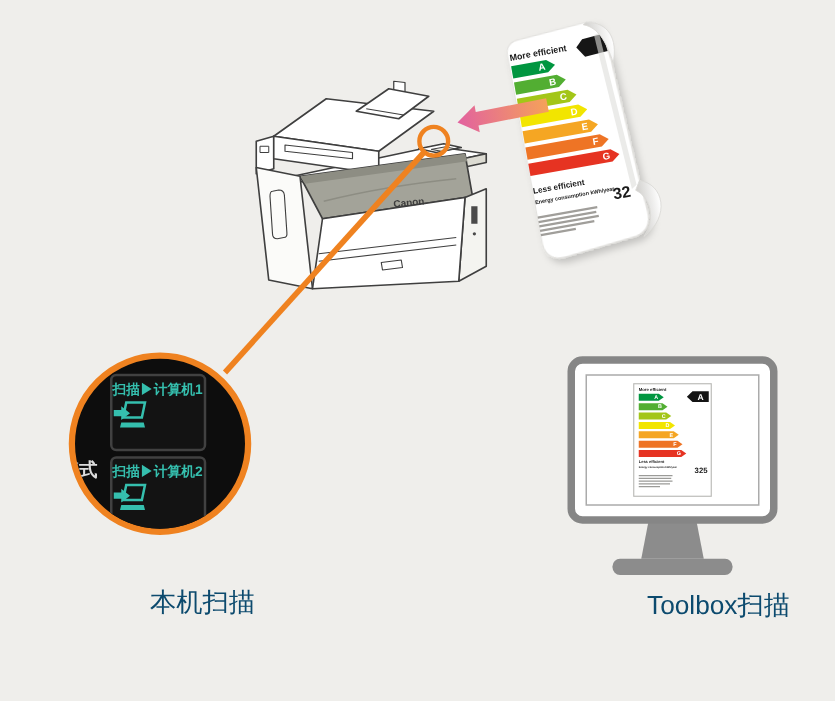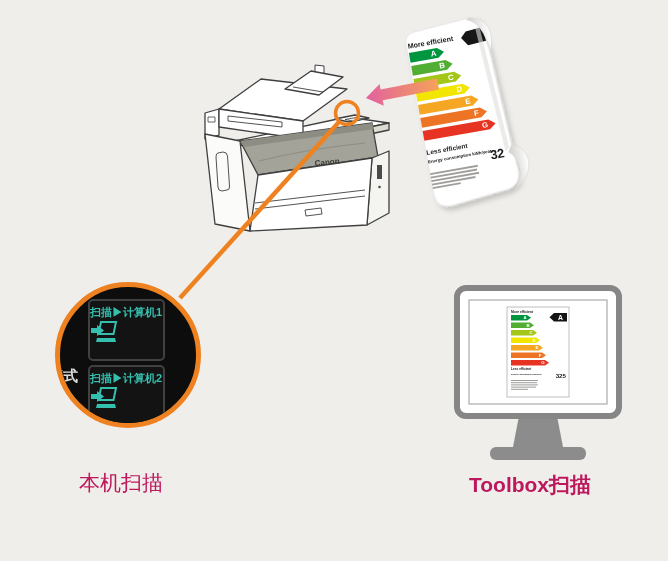--- a/index.html
+++ b/index.html
@@ -18,23 +18,23 @@
   #magnifier{left:55px;top:282px;width:146px;height:146px;border-radius:50%;
     border:5px solid #ef8220;background:#0d0d0d;box-sizing:border-box;
     overflow:hidden;z-index:6;}
   .panel-btn{position:absolute;left:28px;width:77px;background:#131313;
     border:2px solid #414141;border-radius:5px;box-sizing:border-box;
     display:flex;flex-direction:column;align-items:flex-start;padding-top:4px;}
   .panel-btn .lbl{color:#35bfae;font-size:11px;font-weight:bold;white-space:nowrap;line-height:14px;}
   #mode-label{position:absolute;left:-12px;top:80px;color:#dcdcdc;font-size:15px;
     font-weight:bold;white-space:nowrap;}
 
-  .caption{position:absolute;color:#be185d;font-size:21px;text-align:center;line-height:27px;}
+  .caption{position:absolute;color:#0c4a6e;font-size:21px;text-align:right;line-height:27px;}
   #caption-left{left:38px;top:469px;width:166px;}
-  #caption-right{left:428px;top:471px;width:204px;font-weight:bold;}
+  #caption-right{left:428px;top:471px;width:204px;}
 
   #doc-wrap{left:400px;top:12px;width:172px;height:196px;transform:rotate(-10deg);z-index:2;}
   #overlay{left:0;top:0;width:668px;height:561px;z-index:5;pointer-events:none;}
   #printer-wrap{left:197px;top:57px;z-index:1;}
   #monitor-wrap{left:450px;top:283px;z-index:1;}
 </style>
 </head>
 <body>
 
 <div id="scene">

